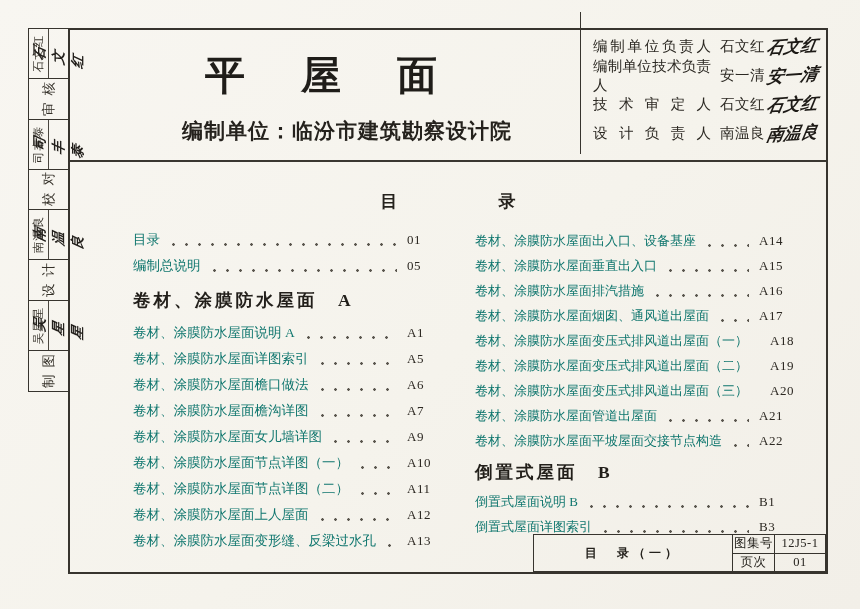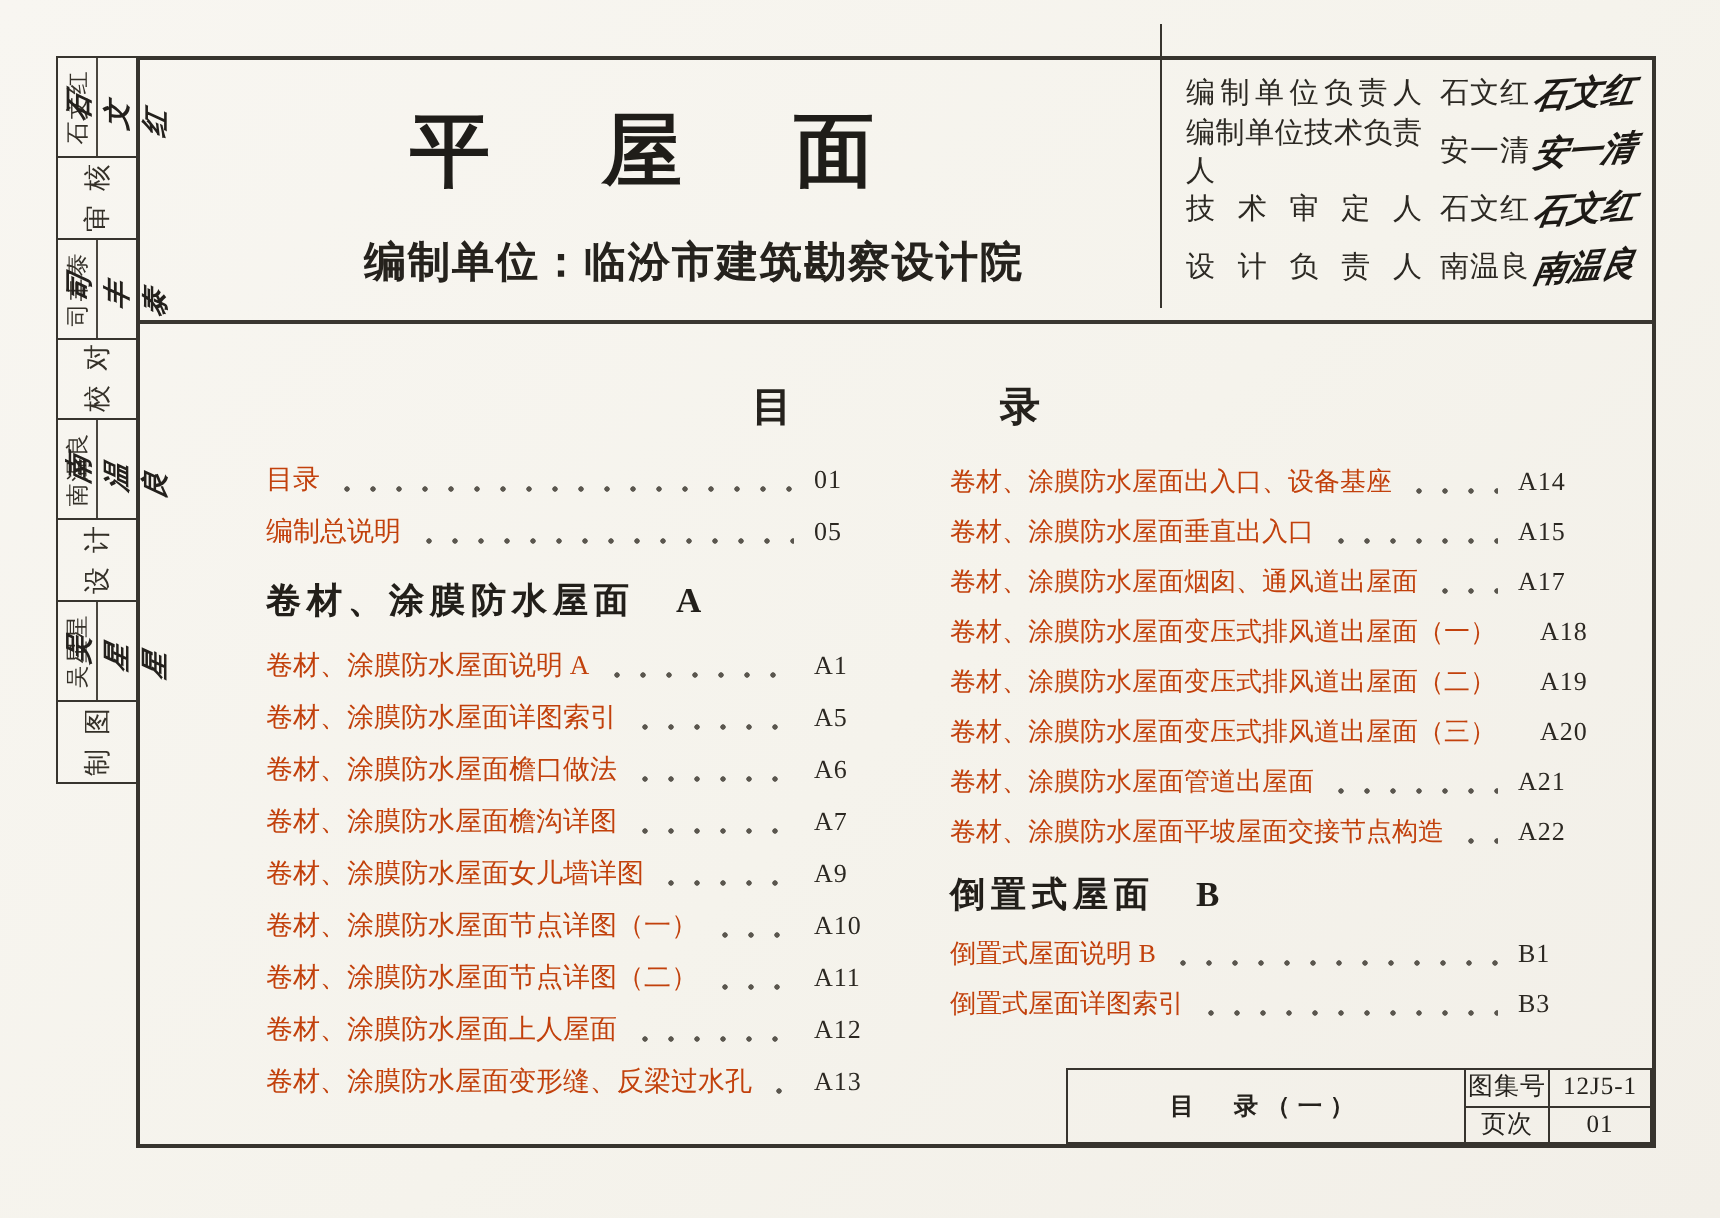--- a/index.html
+++ b/index.html
@@ -41,27 +41,27 @@
     border-left:1.5px solid #37342e;box-sizing:border-box;
     padding:20px 8px 0 12px;
   }
   .p-row{display:flex;align-items:center;height:29px;}
   .p-label{width:142px;font-size:14.5px;text-align:justify;text-align-last:justify;color:#2c2923;}
   .p-name{margin-left:9px;font-size:14.5px;letter-spacing:.5px;white-space:nowrap;color:#2c2923;}
   .p-sig{margin-left:2px;font-size:17px;font-weight:700;font-style:italic;white-space:nowrap;
     transform:rotate(-4deg) skewX(-14deg);color:#1d1a16;}
   
   .toc-heading{position:absolute;left:70px;top:190px;width:756px;text-align:center;
-    font-size:20px;font-weight:700;letter-spacing:42px;text-indent:42px;color:#25221d;}
+    font-size:17px;font-weight:700;letter-spacing:42px;text-indent:42px;color:#25221d;}
   .toc-col{position:absolute;display:flex;flex-direction:column;}
   .toc-col.left{left:133px;top:227px;width:330px;}
   .toc-col.right{left:475px;top:228px;width:332px;}
   .toc-row{display:flex;align-items:center;height:26px;font-size:13.5px;}
   .toc-col.right .toc-row{height:25px;font-size:13px;}
-  .toc-title{white-space:nowrap;color:#c2410c;}
+  .toc-title{white-space:nowrap;color:#0f766e;}
   .leader{flex:1 1 auto;height:3px;margin:9px 10px 0 12px;align-self:center;
     background-image:radial-gradient(circle at 1.5px 1.5px,#5a564e 1.2px,transparent 1.5px);
     background-size:13px 3px;background-repeat:repeat-x;}
   .toc-page{width:56px;font-size:13px;letter-spacing:.5px;color:#2c2822;}
   .toc-col.right .toc-page{width:48px;}
   .row-section{height:auto;margin:9px 0 8px;}
   .toc-col.right .row-section{margin:6px 0 5px;}
   .row-section .toc-title{font-size:17.5px;font-weight:700;letter-spacing:3px;color:#221f1a;}
   
   .titleblock{
@@ -241,20 +241,25 @@
     <span class="toc-title">卷材、涂膜防水屋面出入口、设备基座</span>
     <span class="leader"></span>
     <span class="toc-page">A14</span>
   </div>
     <div class="toc-row row-entry">
     <span class="toc-title">卷材、涂膜防水屋面垂直出入口</span>
     <span class="leader"></span>
     <span class="toc-page">A15</span>
   </div>
     <div class="toc-row row-entry">
+    <span class="toc-title">卷材、涂膜防水屋面排汽措施</span>
+    <span class="leader"></span>
+    <span class="toc-page">A16</span>
+  </div>
+    <div class="toc-row row-entry">
     <span class="toc-title">卷材、涂膜防水屋面烟囱、通风道出屋面</span>
     <span class="leader"></span>
     <span class="toc-page">A17</span>
   </div>
     <div class="toc-row row-entry">
     <span class="toc-title">卷材、涂膜防水屋面变压式排风道出屋面（一）</span>
     <span class="leader"></span>
     <span class="toc-page">A18</span>
   </div>
     <div class="toc-row row-entry">

